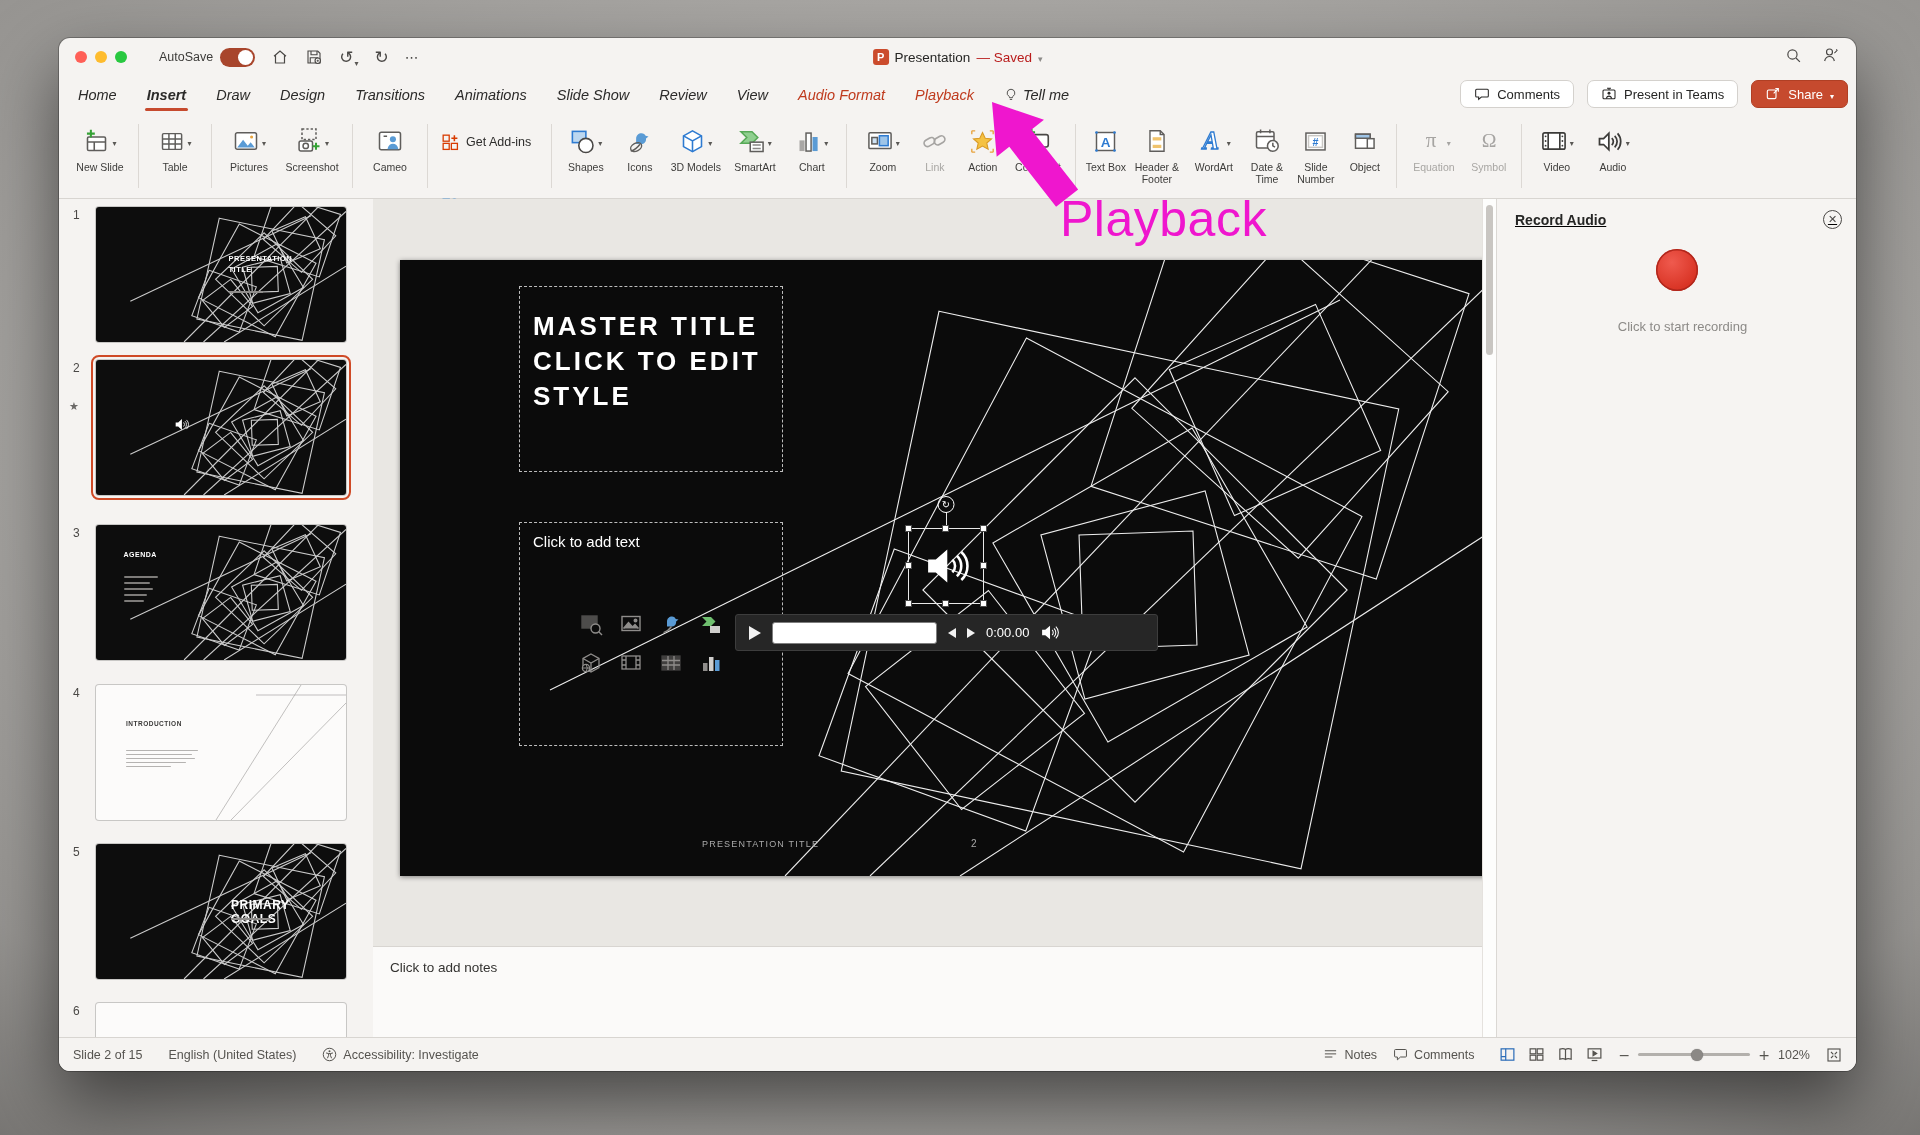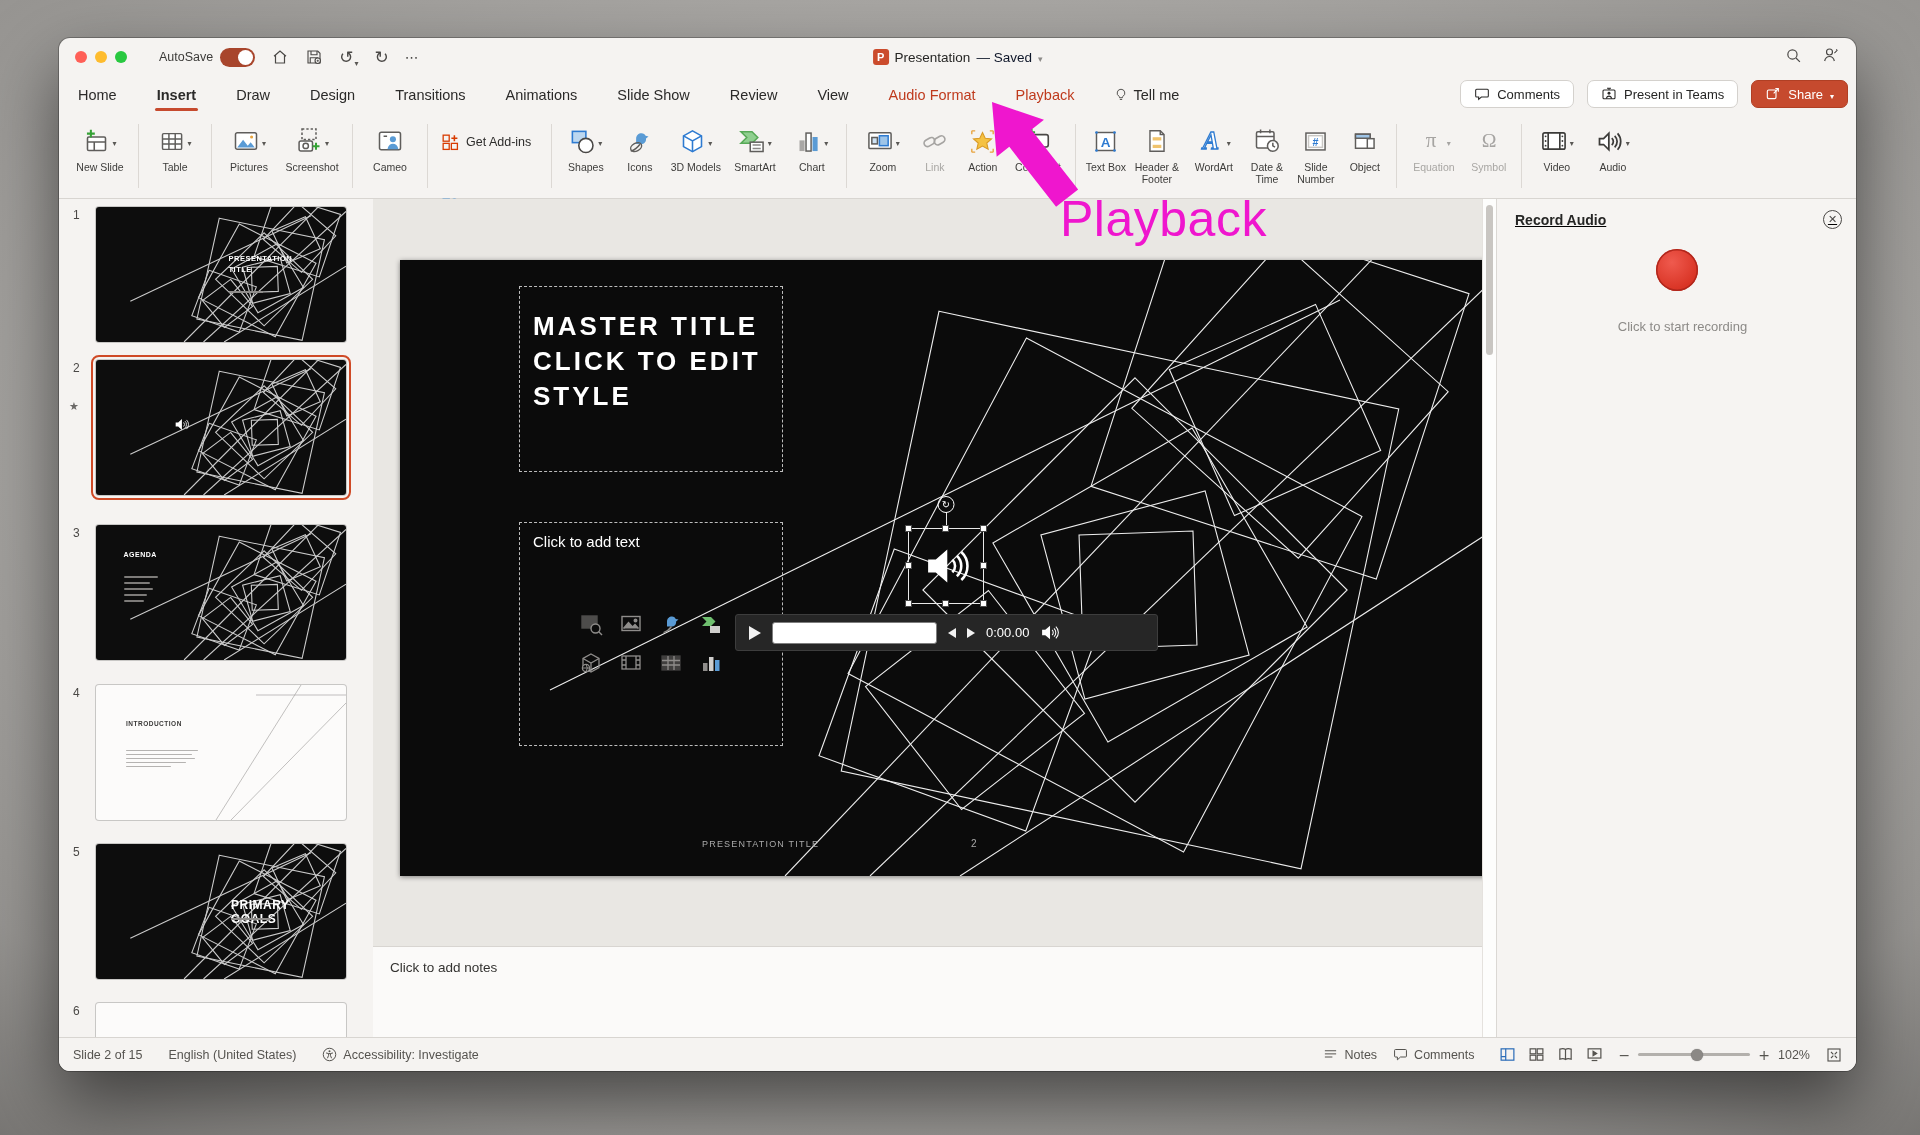--- a/index.html
+++ b/index.html
@@ -20,26 +20,26 @@
   .switch .knob { position:absolute; right:2px; top:2px; width:15px; height:15px; border-radius:50%; background:#fff; }
   .tb-ic { margin-left:16px; color:#4a4846; display:flex; align-items:center; font-size:15px; }
   .tb-ic svg { display:block; }
   .undo-wrap{display:flex;align-items:flex-end;gap:1px}
   .glyph-ic{font-family:"DejaVu Sans",sans-serif;font-size:17px;color:#4a4846;line-height:1}
   .title-center { position:absolute; left:50%; top:0; height:38px; transform:translateX(-50%);
     display:flex; align-items:center; gap:6px; }
   .ppt-badge { width:16px; height:16px; border-radius:3px; background:#cb4b2c; color:#fff;
     font-size:11px; font-weight:bold; display:flex; align-items:center; justify-content:center; }
   .doc-name { font-size:13.5px; color:#262625; }
-  .doc-status { font-size:13.5px; color:#0f172a; }
+  .doc-status { font-size:13.5px; color:#b91c1c; }
   .title-right { position:absolute; right:16px; top:0; height:38px; display:flex; align-items:center; gap:20px; }
 
   
   .tabrow { height:37px; display:flex; align-items:stretch; padding-left:19px; position:relative; }
-  .tabs { display:flex; gap:40px; }
+  .tabs { display:flex; gap:30px;font-style:italic; }
   .tab { position:relative; display:flex; align-items:center; font-size:14.5px; color:#2b2a29; cursor:default; gap:5px; }
   .tab.active { font-weight:bold; }
   .tab.active::after { content:""; position:absolute; left:-2px; right:-2px; bottom:2px; height:3px;
     border-radius:2px; background:#c64a2e; }
   .tab.red { color:#bf3a1d; }
   .tabrow-actions { position:absolute; right:8px; top:4px; display:flex; gap:13px; }
   .pillbtn { height:28px; border:1px solid #d4d1cd; border-radius:7px; background:#fff;
     display:flex; align-items:center; gap:7px; padding:0 13px; font-size:13px; color:#262625; }
   .pillbtn.share { background:#c64a2e; border-color:#b03f24; color:#fff; }
 

